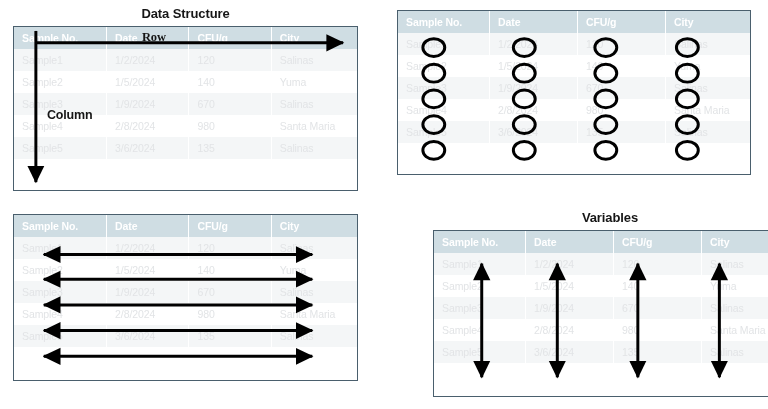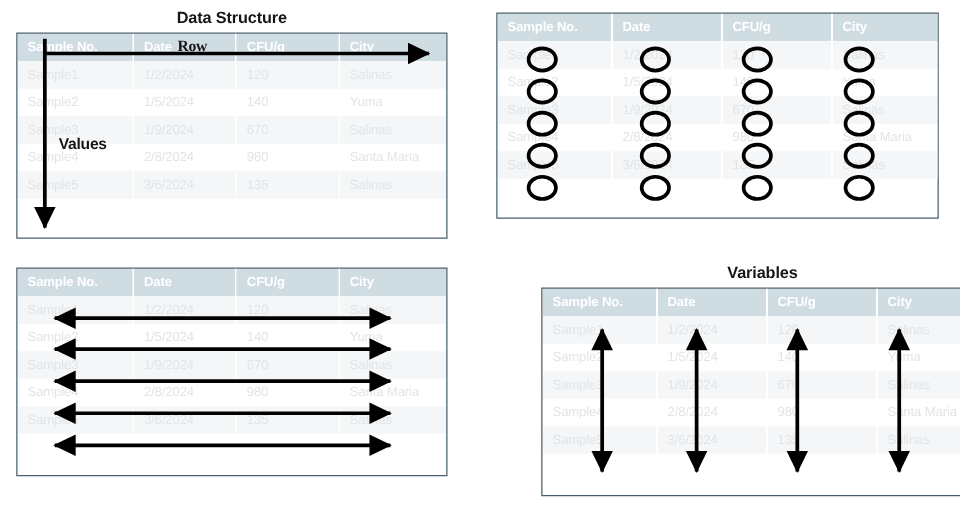--- a/index.html
+++ b/index.html
@@ -149,21 +149,21 @@
           </marker>
           <marker id="arrTail" markerWidth="7" markerHeight="7" refX="0.4" refY="3.5" orient="auto" markerUnits="strokeWidth">
             <path d="M6,0.6 L0,3.5 L6,6.4 z" fill="#000000"></path>
           </marker>
         </defs>
         <line x1="22" y1="16" x2="331" y2="16" stroke="#000000" stroke-width="3" marker-end="url(#arrHead)"></line>
         <line x1="22" y1="4" x2="22" y2="157" stroke="#000000" stroke-width="3" marker-end="url(#arrHead)"></line>
       </svg>
 
       <span class="ann-label" style="left:128px; top:3px;font-family:Liberation Serif, serif;">Row</span>
-      <span class="ann-label" style="left:33px; top:81px;">Values</span>
+      <span class="ann-label" style="left:33px; top:81px;">Column</span>
     </div>
   </div>
 
   <div class="panel" style="left:397px; top:6px; width:354px;">
     <div class="table-wrap" style="height:165px;">
       <table class="data">
         <thead>
           <tr>
             <th style="width:26%">Sample No.</th>
             <th style="width:25%">Date</th>

